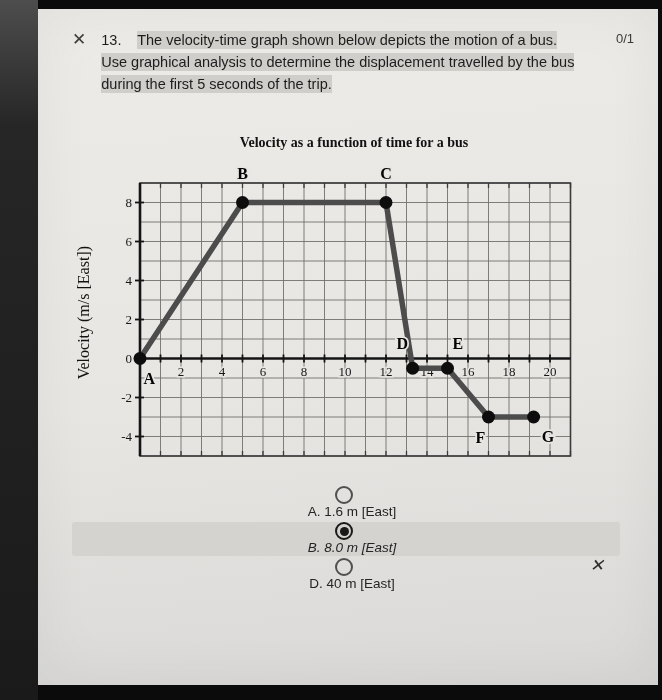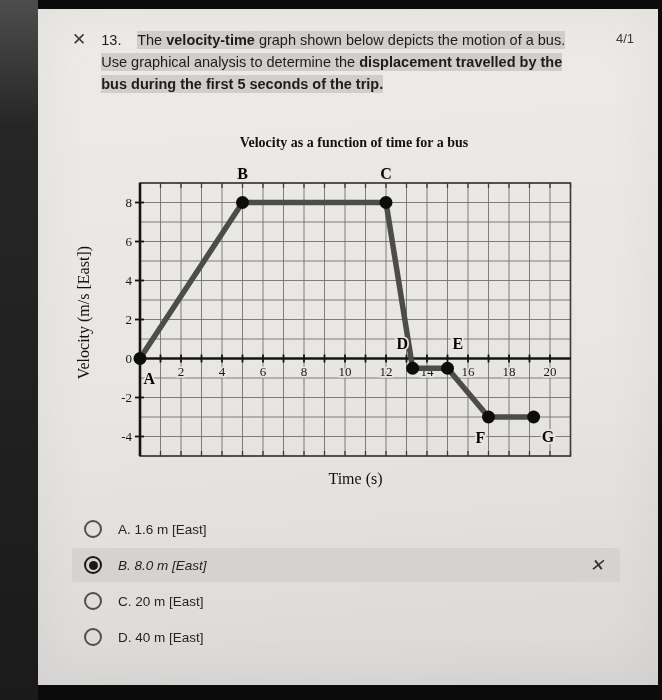--- a/index.html
+++ b/index.html
@@ -19,21 +19,21 @@
   }
   
   .q-header { display:flex; padding:20px 24px 0 34px; }
   .close {
     font-size:17px; color:#3d3d3d; margin-right:15px; line-height:22px;
     cursor:default; flex:none;
   }
   .q-text { font-size:14.5px; line-height:22px; color:#1d1d1d; width:478px; }
   .q-num { margin-right:12px; }
   .hl { background:#cfcecb; padding:1px 0; -webkit-box-decoration-break:clone; box-decoration-break:clone; }
-  .q-text b { font-weight:700;text-align:center; }
+  .q-text b { font-weight:400;text-align:center; }
   .score { margin-left:auto; font-size:13px; color:#3a3a3a; padding-top:2px; flex:none; }
   
   .chart-wrap { margin-top:40px; }
   .chart-title {
     text-align:center; font-family:"Liberation Serif", serif; font-weight:700;
     font-size:14px; color:#121212; transform:translateX(6px);
   }
   .chart-body { display:flex; align-items:center; margin-top:12px; padding-left:26px; }
   .y-title { width:40px; flex:none; display:flex; justify-content:center; }
   .y-title span {
@@ -50,21 +50,21 @@
     paint-order:stroke fill; stroke:#e8e6e3; stroke-width:3;
   }
   svg .pt {
     font:700 16px "Liberation Serif", serif; fill:#050505;
     paint-order:stroke fill; stroke:#e8e6e3; stroke-width:3.5;
   }
   
   .options { margin-top:24px; margin-left:34px; }
   .opt {
     display:flex; align-items:center; height:34px; width:548px;
-    padding-left:12px; margin-bottom:2px; border-radius:3px; box-sizing:border-box;
+    padding-left:12px; margin-bottom:2px; border-radius:3px; box-sizing:border-box;flex-direction:column;
   }
   .opt.selected { background:#d4d3d0;font-style:italic; }
   .radio {
     width:18px; height:18px; border:2px solid #4f4f4f; border-radius:50%;
     box-sizing:border-box; margin-right:16px; flex:none;
     display:flex; align-items:center; justify-content:center;
   }
   .radio.checked { border-color:#191919; }
   .radio.checked::after { content:""; width:9px; height:9px; border-radius:50%; background:#191919; }
   .opt-label { font-size:13.5px; color:#242424; }
@@ -76,21 +76,21 @@
 <div class="left-strip"></div>
 
 <div class="card">
 
   <div class="q-header">
     <span class="close">✕</span>
     <div class="q-text">
       <span class="q-num">13.</span>
       <span class="hl"><span>The </span><b>velocity-time</b><span> graph shown below depicts the motion of a bus. Use graphical analysis to determine the </span><b>displacement travelled by the bus during the first 5 seconds of the trip.</b></span>
     </div>
-    <span class="score">4/1</span>
+    <span class="score">0/1</span>
   </div>
 
   <div class="chart-wrap">
     <div class="chart-title">Velocity as a function of time for a bus</div>
     <div class="chart-body">
       <div class="y-title">
           <span>Velocity (m/s [East])</span>
         </div>
       <svg id="plot" width="476.5" height="299">
           <line x1="36" y1="293" x2="36" y2="20" stroke="#73716d" stroke-width="0.9"></line>
@@ -231,36 +231,31 @@
           <circle cx="308.65000000000003" cy="205.25" r="6.5" fill="#0d0d0d"></circle>
           <text x="298.40000000000003" y="185.875" text-anchor="middle" class="pt">D</text>
           <circle cx="343.5" cy="205.25" r="6.5" fill="#0d0d0d"></circle>
           <text x="353.75" y="185.875" text-anchor="middle" class="pt">E</text>
           <circle cx="384.5" cy="254" r="6.5" fill="#0d0d0d"></circle>
           <text x="376.3" y="280.45" text-anchor="middle" class="pt">F</text>
           <circle cx="429.59999999999997" cy="254" r="6.5" fill="#0d0d0d"></circle>
           <text x="443.95" y="279.475" text-anchor="middle" class="pt">G</text>
         </svg>
     </div>
-    <div class="x-title">Time (s)</div>
   </div>
 
   <div class="options">
     <div class="opt">
       <span class="radio"></span>
       <span class="opt-label">A. 1.6 m [East]</span>
     </div>
     <div class="opt selected">
       <span class="radio checked"></span>
       <span class="opt-label">B. 8.0 m [East]</span>
       <span class="wrong">✕</span>
     </div>
     <div class="opt">
       <span class="radio"></span>
-      <span class="opt-label">C. 20 m [East]</span>
-    </div>
-    <div class="opt">
-      <span class="radio"></span>
       <span class="opt-label">D. 40 m [East]</span>
     </div>
   </div>
 
 </div>
 
 </body></html>

